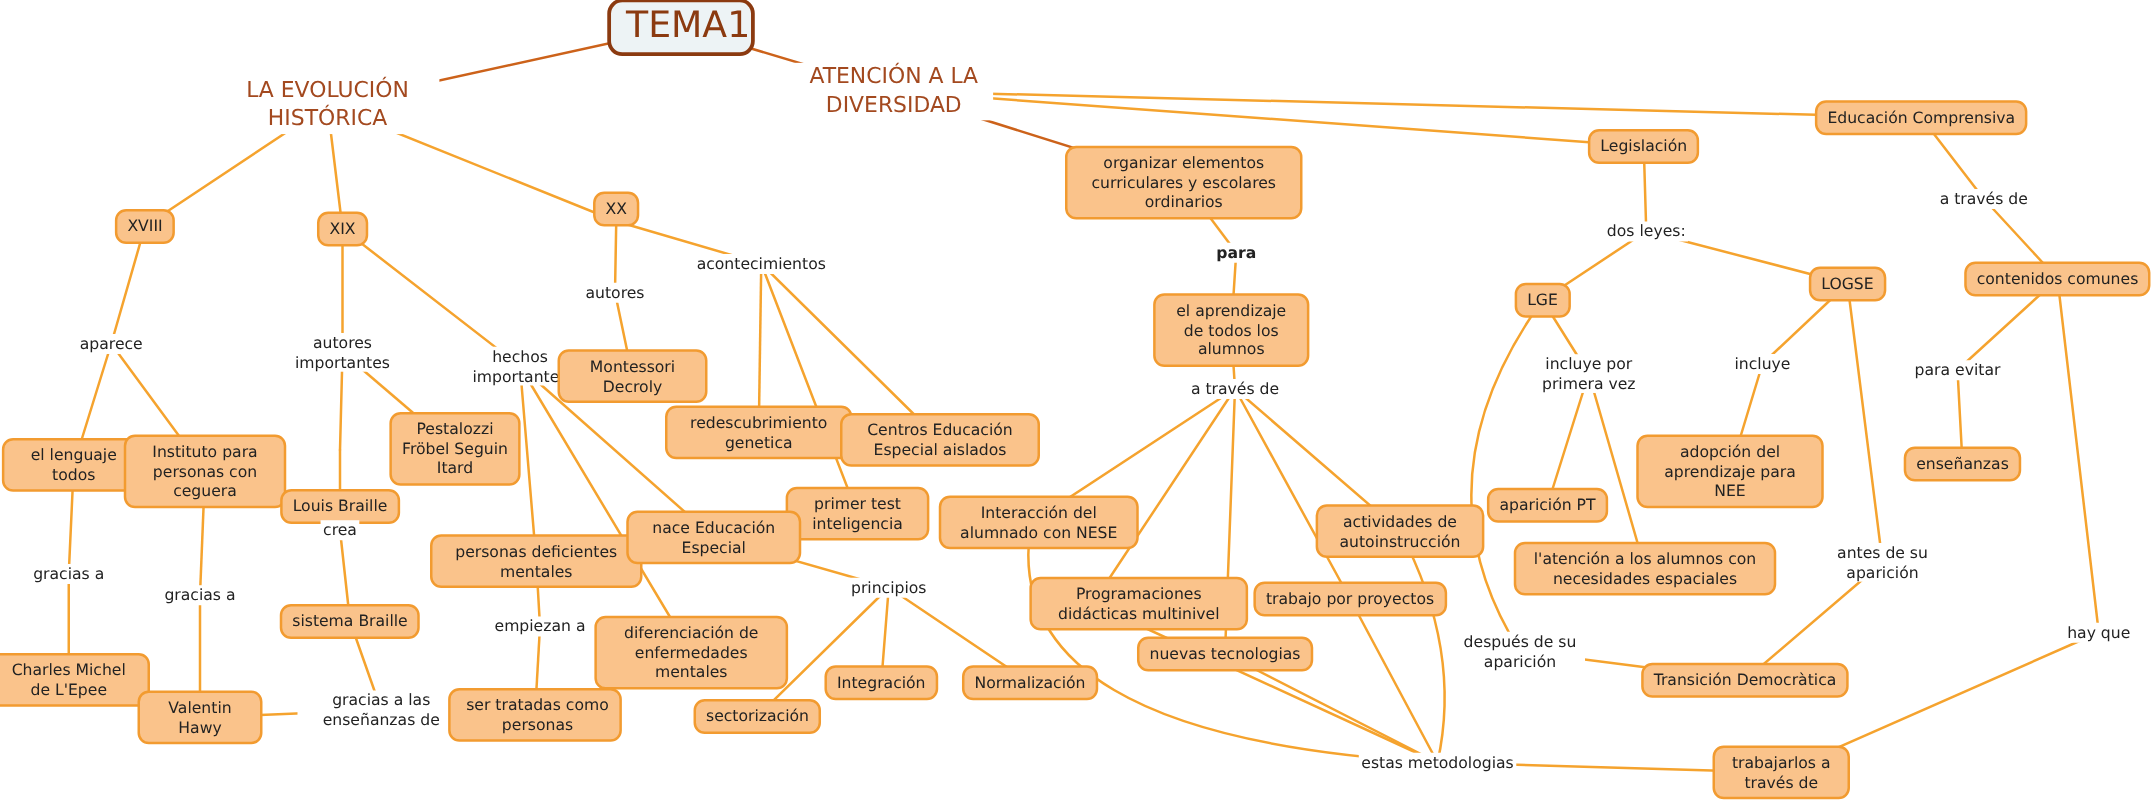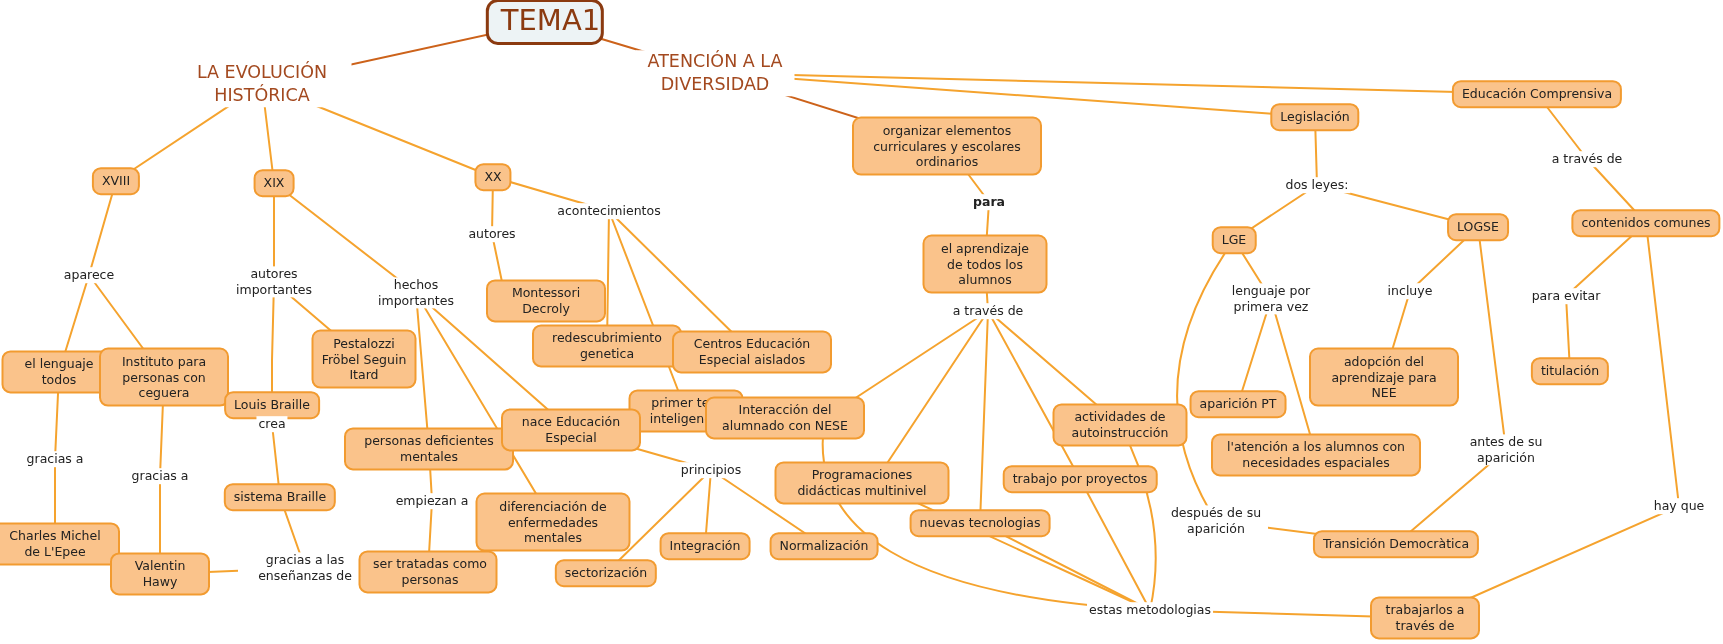--- a/index.html
+++ b/index.html
@@ -90,31 +90,31 @@
       <path d="M 1566 296 L 1570 371" stroke="#F5A32E" stroke-width="2" fill="none" stroke-linecap="round"></path>
       <path d="M 1646 223 L 1679 506" stroke="#F5A32E" stroke-width="2" fill="none" stroke-linecap="round"></path>
       <path d="M 1679 506 L 1425 618" stroke="#F5A32E" stroke-width="2" fill="none" stroke-linecap="round"></path>
     </svg>
   <div>
       <div class="node root" style="left: 545px; top: 22px;">TEMA1</div>
       <div class="node heading" style="left: 262px; top: 84px; width: 175px; white-space: normal;">LA EVOLUCIÓN HISTÓRICA</div>
       <div class="node heading" style="left: 715px; top: 73px; width: 155px; white-space: normal;">ATENCIÓN A LA DIVERSIDAD</div>
       <div class="node box" style="left: 116px; top: 181px;">XVIII</div>
       <div class="node box" style="left: 274px; top: 183px;">XIX</div>
-      <div class="node box" style="left: 493px; top: 177px;">XX</div>
+      <div class="node box" style="left: 493px; top: 167px;">XX</div>
       <div class="node label" style="left: 89px; top: 275px;">aparece</div>
       <div class="node label" style="left: 274px; top: 282px; width: 85px; white-space: normal;">autores importantes</div>
       <div class="node label" style="left: 416px; top: 293px; width: 90px; white-space: normal;">hechos importantes</div>
       <div class="node label" style="left: 492px; top: 234px;">autores</div>
       <div class="node label" style="left: 609px; top: 211px;">acontecimientos</div>
       <div class="node box" style="left: 59px; top: 372px; width: 95px; white-space: normal;">el lenguaje todos</div>
       <div class="node box" style="left: 164px; top: 377px; width: 110px; white-space: normal;">Instituto para personas con ceguera</div>
       <div class="node box" style="left: 272px; top: 360px; margin-top: 45px;">Louis Braille</div>
       <div class="node box" style="left: 364px; top: 359px; width: 85px; white-space: normal;">Pestalozzi Fröbel Seguin Itard</div>
-      <div class="node box" style="left: 506px; top: 301px; width: 100px; white-space: normal; margin-left: 40px;">Montessori Decroly</div>
+      <div class="node box" style="left: 506px; top: 301px; width: 100px; white-space: normal;">Montessori Decroly</div>
       <div class="node box" style="left: 607px; top: 346px; width: 130px; white-space: normal;">redescubrimiento genetica</div>
       <div class="node box" style="left: 752px; top: 352px; width: 140px; white-space: normal;">Centros Educación Especial aislados</div>
       <div class="node box" style="left: 686px; top: 411px; width: 95px; white-space: normal;">primer test inteligencia</div>
       <div class="node label" style="left: 55px; top: 459px;">gracias a</div>
       <div class="node label" style="left: 160px; top: 476px;">gracias a</div>
       <div class="node label" style="left: 272px; top: 424px;">crea</div>
       <div class="node box" style="left: 280px; top: 497px;">sistema Braille</div>
       <div class="node box" style="left: 55px; top: 544px; width: 110px; white-space: normal;">Charles Michel de L'Epee</div>
       <div class="node box" style="left: 160px; top: 574px; width: 80px; white-space: normal;">Valentin Hawy</div>
       <div class="node label" style="left: 305px; top: 568px; width: 130px; white-space: normal;">gracias a las enseñanzas de</div>
@@ -124,39 +124,39 @@
       <div class="node box" style="left: 571px; top: 430px; width: 120px; white-space: normal;">nace Educación Especial</div>
       <div class="node box" style="left: 553px; top: 522px; width: 135px; white-space: normal;">diferenciación de enfermedades mentales</div>
       <div class="node label" style="left: 711px; top: 470px;">principios</div>
       <div class="node box" style="left: 606px; top: 573px;">sectorización</div>
       <div class="node box" style="left: 705px; top: 546px;">Integración</div>
       <div class="node box" style="left: 824px; top: 546px;">Normalización</div>
       <div class="node box" style="left: 947px; top: 146px; width: 170px; white-space: normal;">organizar elementos curriculares y escolares ordinarios</div>
       <div class="node label" style="left: 989px; top: 202px; font-weight: bold;">para</div>
       <div class="node box" style="left: 985px; top: 264px; width: 105px; white-space: normal;">el aprendizaje de todos los alumnos</div>
       <div class="node label" style="left: 988px; top: 311px;">a través de</div>
-      <div class="node box" style="left: 785px; top: 418px; width: 140px; white-space: normal;">Interacción del alumnado con NESE</div>
-      <div class="node box" style="left: 862px; top: 483px; width: 155px; white-space: normal;">Programaciones didácticas multinivel</div>
+      <div class="node box" style="left: 831px; top: 418px; width: 140px; white-space: normal;">Interacción del alumnado con NESE</div>
+      <div class="node box" style="left: 911px; top: 483px; width: 155px; white-space: normal;">Programaciones didácticas multinivel</div>
       <div class="node box" style="left: 980px; top: 523px;">nuevas tecnologias</div>
       <div class="node box" style="left: 1080px; top: 479px;">trabajo por proyectos</div>
       <div class="node box" style="left: 1120px; top: 425px; width: 115px; white-space: normal;">actividades de autoinstrucción</div>
       <div class="node label" style="left: 1150px; top: 610px;">estas metodologias</div>
       <div class="node box" style="left: 1425px; top: 618px; width: 90px; white-space: normal;">trabajarlos a través de</div>
       <div class="node box" style="left: 1315px; top: 117px;">Legislación</div>
       <div class="node label" style="left: 1317px; top: 185px;">dos leyes:</div>
       <div class="node box" style="left: 1234px; top: 240px;">LGE</div>
       <div class="node box" style="left: 1478px; top: 227px;">LOGSE</div>
-      <div class="node label" style="left: 1271px; top: 299px; width: 90px; white-space: normal;">lenguaje por primera vez</div>
+      <div class="node label" style="left: 1271px; top: 299px; width: 90px; white-space: normal;">incluye por primera vez</div>
       <div class="node box" style="left: 1238px; top: 404px;">aparición PT</div>
       <div class="node box" style="left: 1316px; top: 455px; width: 190px; white-space: normal;">l'atención a los alumnos con necesidades espaciales</div>
       <div class="node label" style="left: 1410px; top: 291px;">incluye</div>
       <div class="node box" style="left: 1384px; top: 377px; width: 130px; white-space: normal;">adopción del aprendizaje para NEE</div>
       <div class="node label" style="left: 1216px; top: 521px; width: 100px; white-space: normal;">después de su aparición</div>
       <div class="node label" style="left: 1506px; top: 450px; width: 95px; white-space: normal;">antes de su aparición</div>
       <div class="node box" style="left: 1396px; top: 544px;">Transición Democràtica</div>
       <div class="node box" style="left: 1537px; top: 94px;">Educación Comprensiva</div>
       <div class="node label" style="left: 1587px; top: 159px;">a través de</div>
       <div class="node box" style="left: 1646px; top: 223px;">contenidos comunes</div>
       <div class="node label" style="left: 1566px; top: 296px;">para evitar</div>
-      <div class="node box" style="left: 1570px; top: 371px;">titulación</div>
+      <div class="node box" style="left: 1570px; top: 371px;">enseñanzas</div>
       <div class="node label" style="left: 1679px; top: 506px;">hay que</div>
     </div>
 </div>
 
 </body></html>

